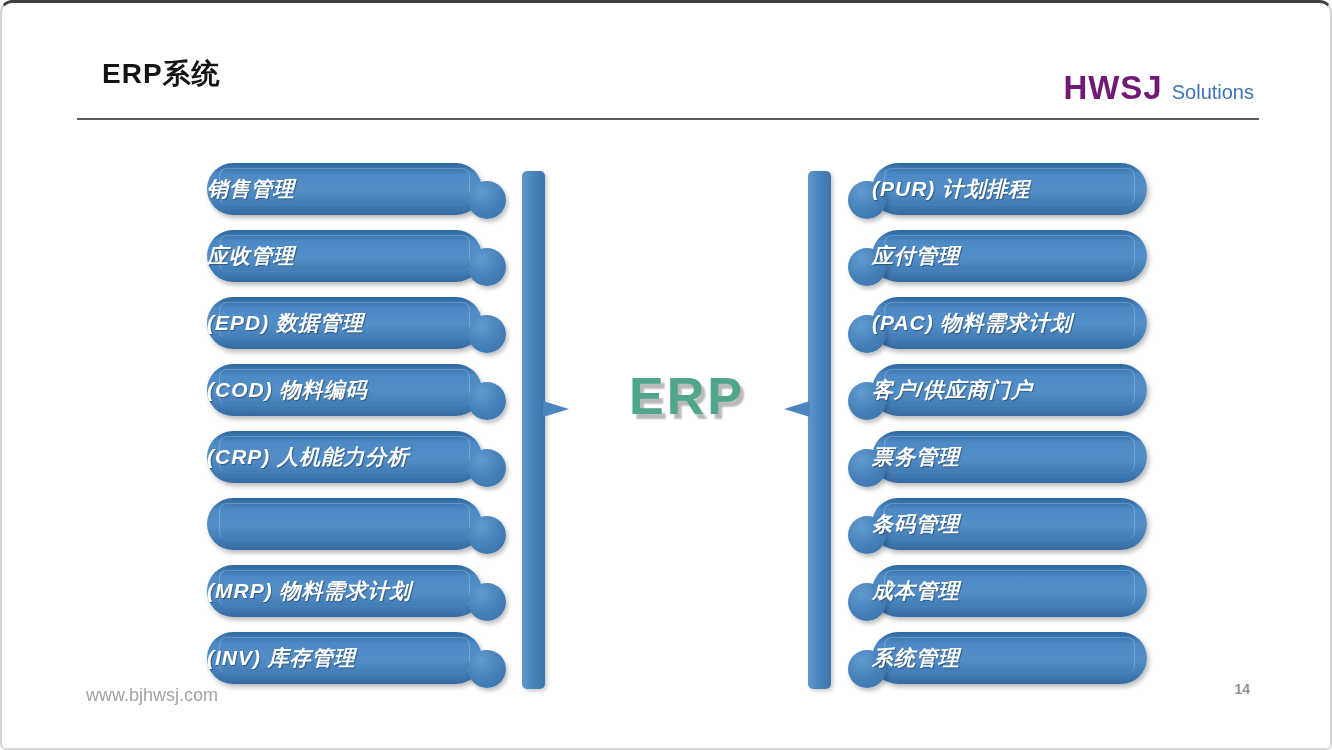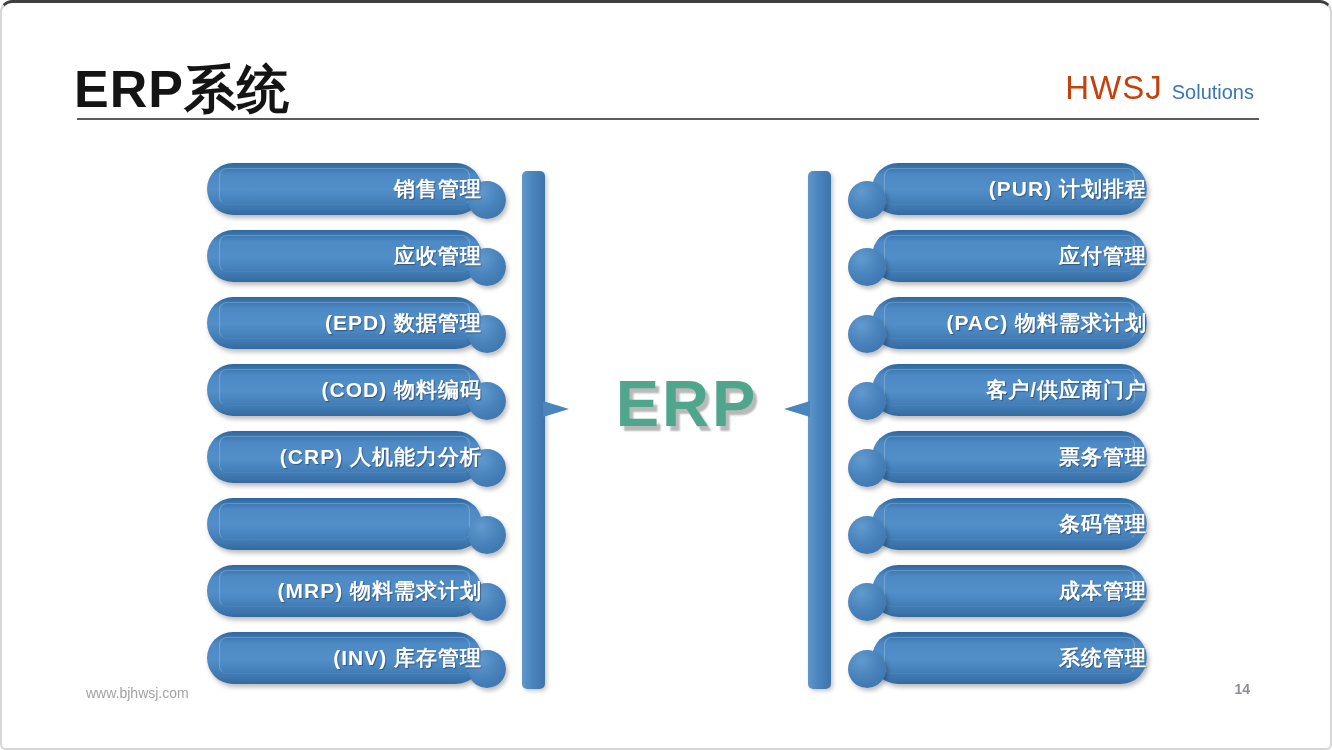--- a/index.html
+++ b/index.html
@@ -15,54 +15,54 @@
     border-top:3px solid #3f3f3f;
     border-left:2px solid #d6d6d6;
     border-right:2px solid #d6d6d6;
     border-bottom:2px solid #d6d6d6;
     border-radius:12px 12px 6px 6px;
     overflow:hidden;
   }
 
   
   .page-title {
-    position:absolute; left:72px; top:52px;
-    font-size:52px; font-weight:bold; color:#141414;
+    position:absolute; left:100px; top:52px;
+    font-size:28px; font-weight:bold; color:#141414;
     letter-spacing:1px;
   }
   .header-rule {
     position:absolute; left:75px; top:115px;
     width:1182px; height:2px; background:#5c5c5c;
   }
   .logo {
     position:absolute; top:66px; right:76px;
     display:flex; align-items:baseline; gap:9px;
   }
   .logo-main {
-    font-size:33px; font-weight:400; color:#c2410c; letter-spacing:1px;
+    font-size:33px; font-weight:700; color:#701a75; letter-spacing:1px;
   }
   .logo-sub {
     font-size:20px; font-weight:400; color:#3b74b8;
   }
 
   
   .module-col {
     position:absolute; top:160px;
     display:flex; flex-direction:column; gap:15px;
     width:275px;
   }
   .col-left  { left:205px; }
   .col-right { left:870px; }
 
   .pill {
     position:relative;
     height:52px; border-radius:26px;
     background: linear-gradient(180deg,#2d679f 0%, #4d89c4 22%, #528fc9 52%, #3e78b1 86%, #35699f 100%);
     box-shadow: 2px 3px 5px rgba(0,0,0,0.28);
-    display:flex; align-items:center; justify-content:flex-end;
+    display:flex; align-items:center; justify-content:flex-start;font-style:italic;
   }
   .pill::before {
     content:""; position:absolute; left:12px; right:12px; top:5px; bottom:10px;
     border-radius:8px;
     border:1px solid rgba(255,255,255,0.22);
     border-bottom-color:rgba(255,255,255,0.05);
     pointer-events:none;
   }
   .pill-label {
     position:relative; z-index:2;
@@ -95,29 +95,29 @@
     border-top:8px solid transparent;
     border-bottom:8px solid transparent;
   }
   .vbar-left  .bar-arrow { right:-24px; border-left:26px solid #4b85be; }
   .vbar-right .bar-arrow { left:-24px;  border-right:26px solid #4b85be; }
 
   
   .center-label {
     position:absolute; left:585px; top:363px; width:200px;
     text-align:center;
-    font-size:65px; font-weight:bold; letter-spacing:3px;
+    font-size:52px; font-weight:bold; letter-spacing:3px;
     color:#4fa68c;
     text-shadow: 4px 5px 2px #b9b9b9;
   }
 
   
   .footer-url {
     position:absolute; left:84px; top:682px;
-    font-size:14px; color:#a3a3a3;
+    font-size:18px; color:#a3a3a3;
   }
   .page-number {
     position:absolute; right:80px; top:678px;
     font-size:14px; font-weight:bold; color:#8f8f98;
   }
 </style>
 </head>
 <body>
 
 <div class="slide">

